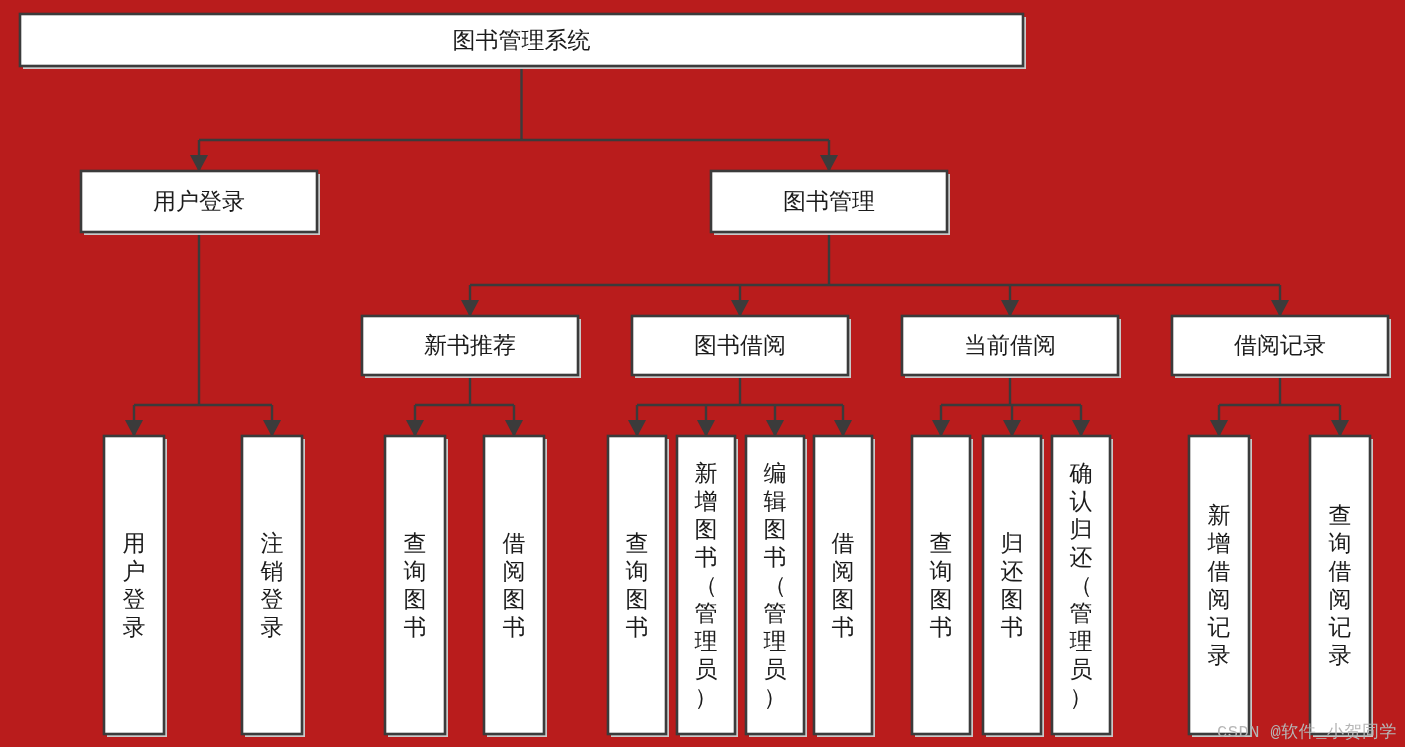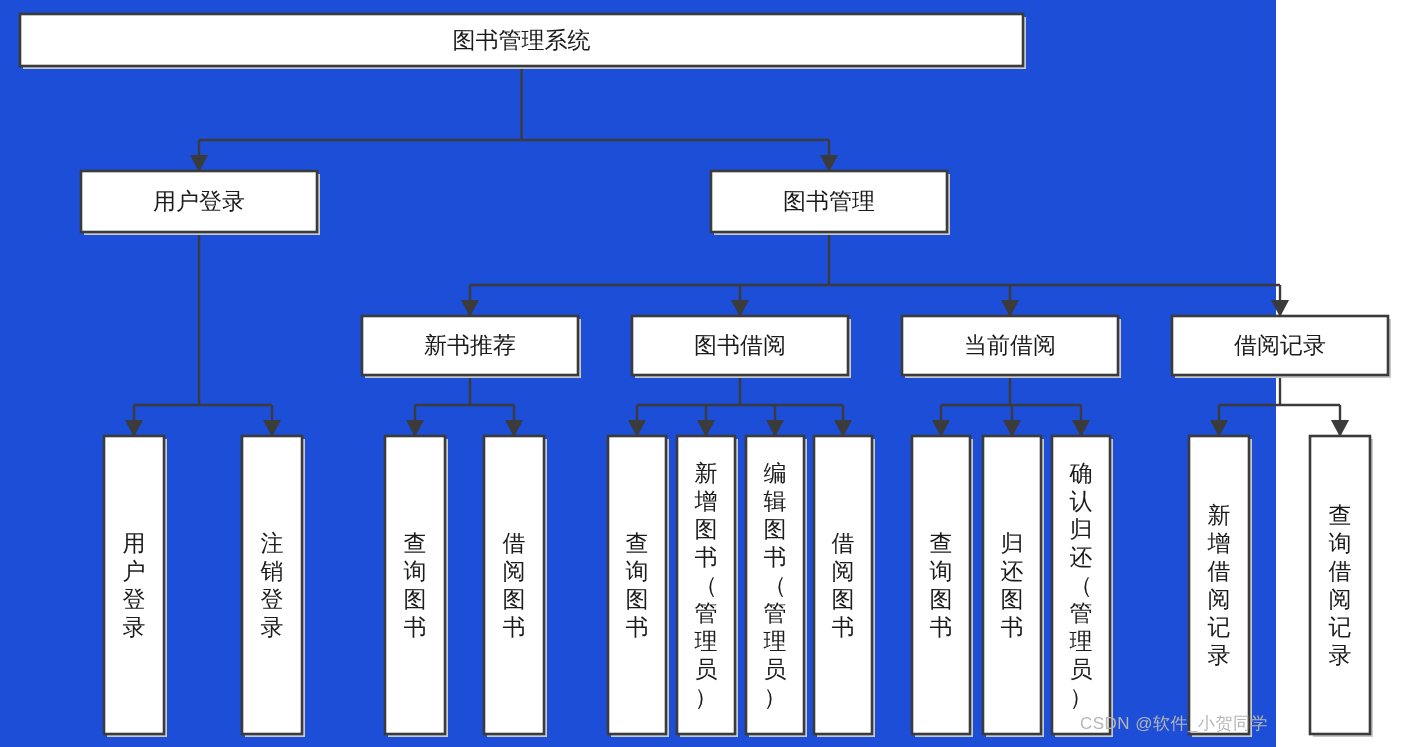--- a/index.html
+++ b/index.html
@@ -10,23 +10,23 @@
   }
   body {
     font-family: "DejaVu Sans", "Liberation Sans", sans-serif;
     width: 1405px;
     height: 747px;
     overflow: hidden;
     position: relative;
   }
   #diagram-root {
     position: relative;
-    width: 1276px;
+    width: 1405px;
     height: 747px;
-    background: #1d4ed8;
+    background: #b91c1c;
     text-align: center;
   }
   svg.diagram-svg {
     position: absolute;
     left: 0;
     top: 0;
     width: 1405px;
     height: 747px;
     display: block;
   }
@@ -58,24 +58,24 @@
   }
   .node-label-v {
     fill: #1b1b1b;
     font-family: "DejaVu Sans", "Liberation Sans", sans-serif;
     font-size: 23px;
     text-anchor: middle;
   }
   .watermark {
     position: absolute;
     right: 8px;
-    bottom: 12px;
+    bottom: 4px;
     color: #b6b6b6;
     font-size: 17px;
-    font-family: Liberation Sans, sans-serif;
+    font-family: Liberation Mono, monospace;
     letter-spacing: 0.5px;
     white-space: nowrap;
     pointer-events: none;
   }
 </style>
 </head>
 <body>
 
 <div id="diagram-root">
   <svg class="diagram-svg" id="diagram-svg" viewBox="0 0 1405 747" xmlns="http://www.w3.org/2000/svg">

